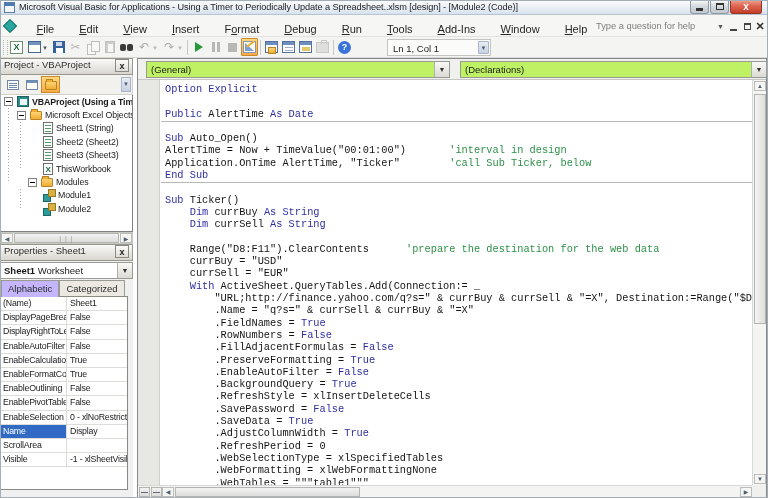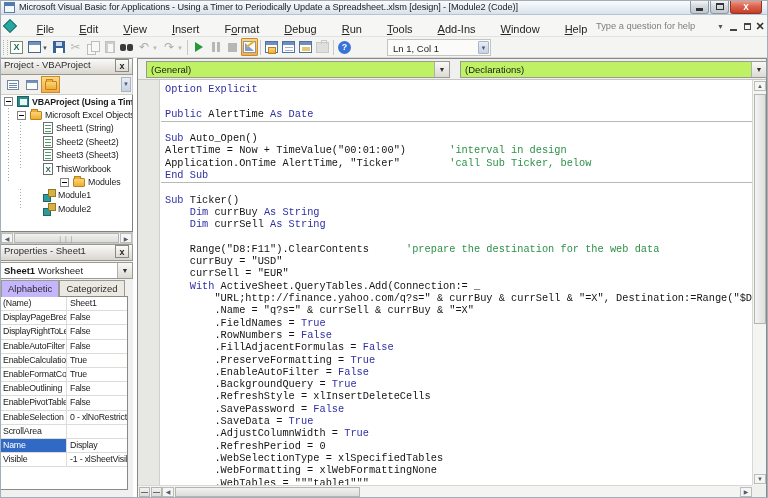--- a/index.html
+++ b/index.html
@@ -296,21 +296,21 @@
         <div class="tree-row" style="padding-left: 29px;">
           <span class="exp none"></span>
           <span class="ti ic-sheet"></span>
           <span class="tree-label">Sheet3 (Sheet3)</span>
         </div>
         <div class="tree-row" style="padding-left: 29px;">
           <span class="exp none"></span>
           <span class="ti ic-workbook">X</span>
           <span class="tree-label">ThisWorkbook</span>
         </div>
-        <div class="tree-row" style="padding-left: 27px; margin-left: 32px;">
+        <div class="tree-row" style="padding-left: 27px;">
           <span class="exp"></span>
           <span class="ti ic-folder"></span>
           <span class="tree-label">Modules</span>
         </div>
         <div class="tree-row" style="padding-left: 29px;">
           <span class="exp none"></span>
           <span class="ti ic-module"></span>
           <span class="tree-label">Module1</span>
         </div>
         <div class="tree-row" style="padding-left: 29px;">
@@ -368,27 +368,27 @@
           <span class="pval">False</span>
         </div>
         <div class="prow">
           <span class="pname">EnablePivotTable</span>
           <span class="pval">False</span>
         </div>
         <div class="prow">
           <span class="pname">EnableSelection</span>
           <span class="pval">0 - xlNoRestricti</span>
         </div>
-        <div class="prow">
-          <span class="pname">ScrollArea</span>
-          <span class="pval"></span>
-        </div>
         <div class="prow sel">
           <span class="pname">Name</span>
           <span class="pval">Display</span>
+        </div>
+        <div class="prow">
+          <span class="pname">ScrollArea</span>
+          <span class="pval"></span>
         </div>
         <div class="prow">
           <span class="pname">Visible</span>
           <span class="pval">-1 - xlSheetVisib</span>
         </div>
       </div>
   </div>
 </div>
 
 <div class="codewin">

